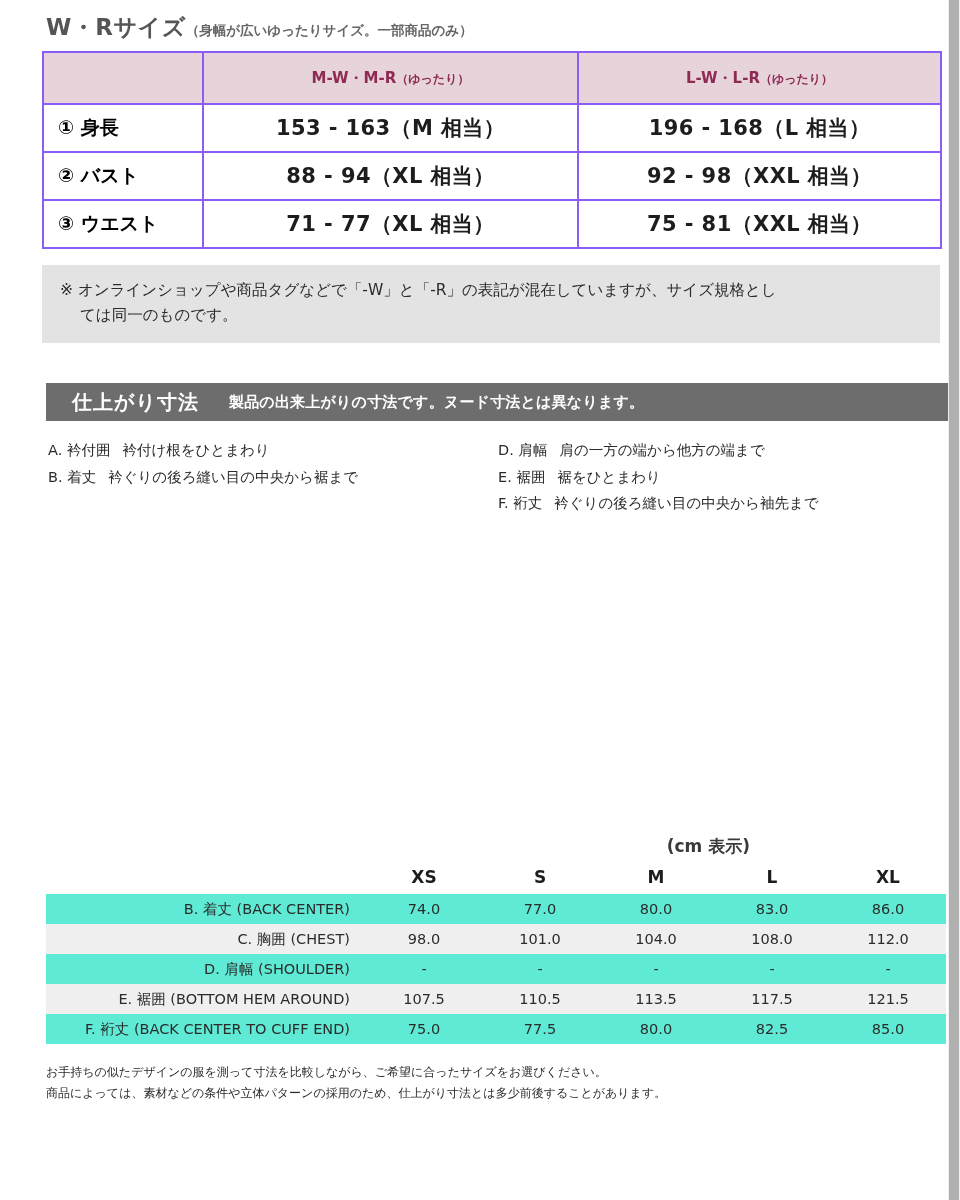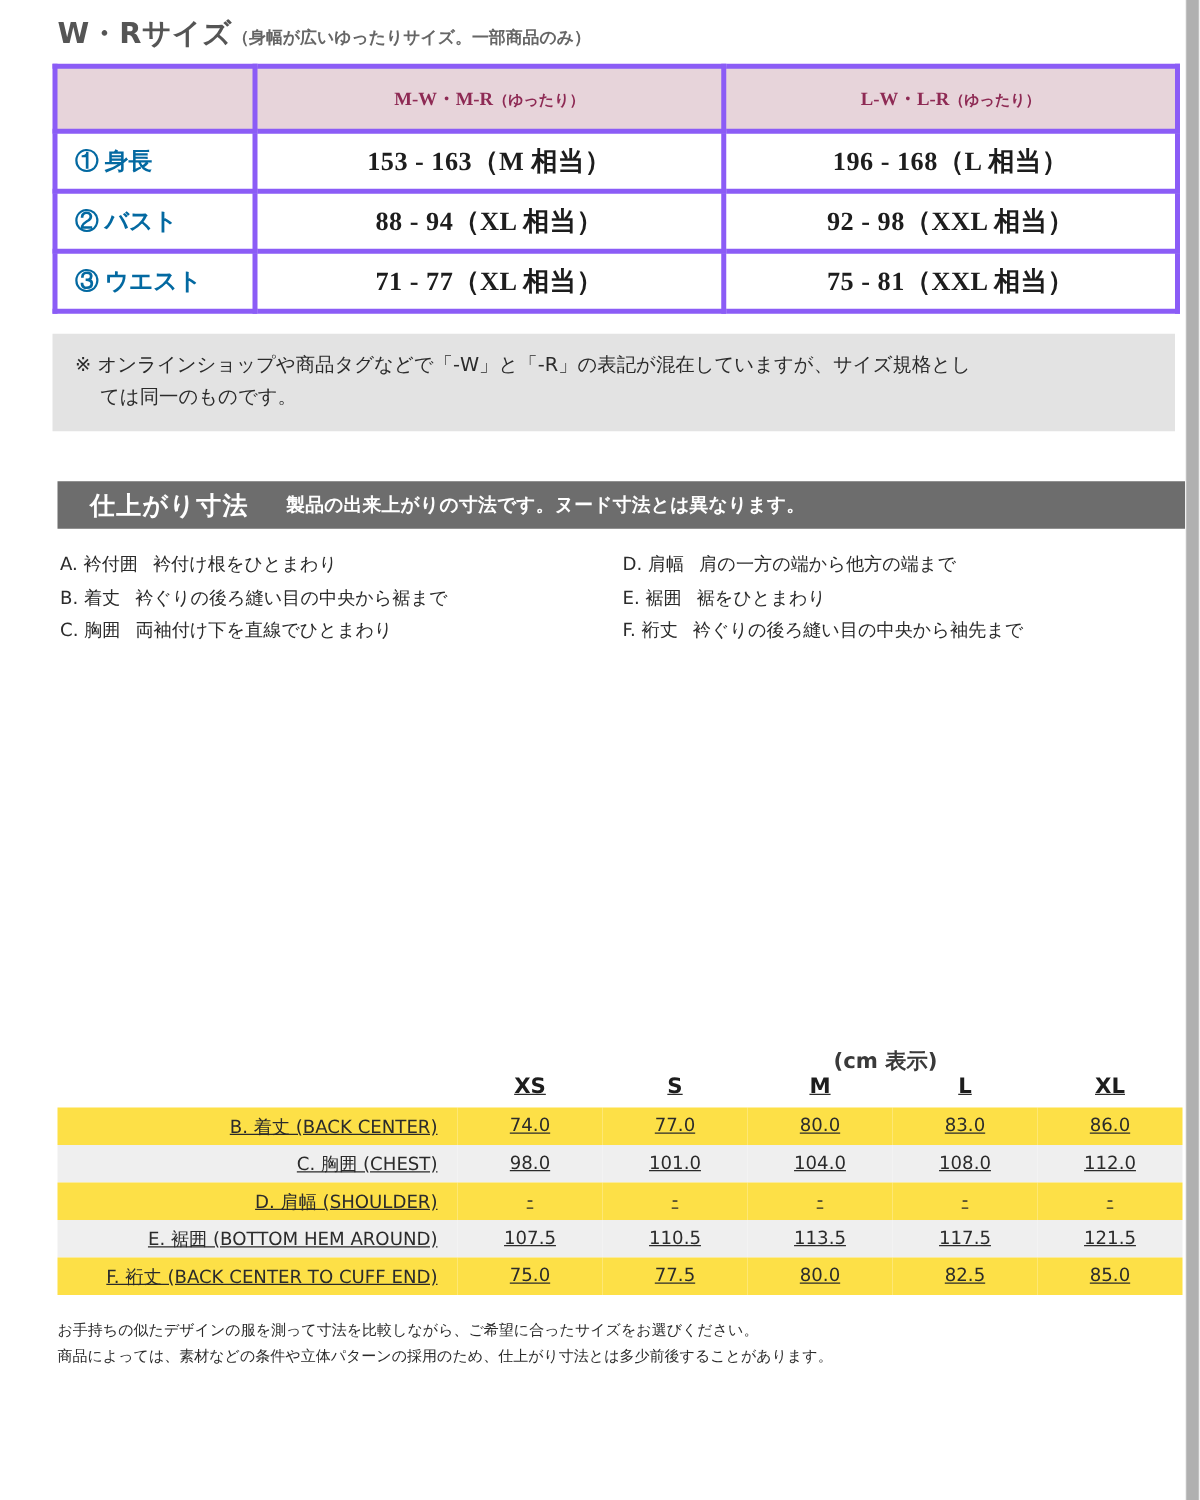--- a/index.html
+++ b/index.html
@@ -53,41 +53,40 @@
     letter-spacing: 0;
   }
 
   table.wr {
     margin: 12px 0 0 26px;
     width: 898px;
     border-collapse: collapse;
     table-layout: fixed;
   }
   table.wr th, table.wr td {
-    border: 4px solid #8b5cf6;
+    border: 2px solid #8b5cf6;
     height: 48px;
     text-align: center;
     vertical-align: middle;
-    font-family: Liberation Serif, serif;
   }
   table.wr thead th {
     background: #e7d4da;
     color: #8e2a54;
     font-size: 15px;
     font-weight: bold;
     height: 52px;
   }
   table.wr thead th .small { font-size: 12px; }
   table.wr thead th.blank { background: #e7d4da; }
   table.wr td.rowhead {
     text-align: left;
     padding-left: 14px;
     font-size: 19px;
     font-weight: bold;
-    color: #0369a1;
+    color: #000000;
     background: #ffffff;
   }
   table.wr td.val {
     font-size: 21px;
     font-weight: bold;
     color: #1d1d1d;
     background: #ffffff;
     letter-spacing: .4px;
   }
   col.c1 { width: 160px; }
@@ -157,25 +156,24 @@
   .cm-label {
     position: absolute;
     right: 22px; bottom: -6px;
     font-size: 17px;
     font-weight: bold;
     color: #3a3a3a;
   }
 
   
   table.meas {
-    margin: 4px 0 0 30px;
+    margin: 14px 0 0 30px;
     width: 900px;
     border-collapse: collapse;
     table-layout: fixed;
-    text-decoration: underline;
   }
   table.meas col.lbl { width: 320px; }
   table.meas col.sz  { width: 116px; }
   table.meas thead th {
     font-size: 17px;
     font-weight: bold;
     color: #1d1d1d;
     padding-bottom: 7px;
     text-align: center;
     background: #ffffff;
@@ -189,21 +187,21 @@
     color: #2b2b2b;
     border: none;
   }
   table.meas tbody td.lbl {
     text-align: right;
     padding-right: 16px;
     font-size: 14.5px;
     white-space: nowrap;
   }
   table.meas tbody tr.odd td { background: #efefef; }
-  table.meas tbody tr.even td { background: #fde047; }
+  table.meas tbody tr.even td { background: #5eead4; }
 
   
   .footer {
     margin: 18px 0 0 30px;
     width: 900px;
     font-size: 12px;
     line-height: 1.75;
     color: #2b2b2b;
   }
   .footer div { white-space: nowrap; }
@@ -263,23 +261,20 @@
     <span class="d">製品の出来上がりの寸法です。ヌード寸法とは異なります。</span>
   </div>
 
   <div class="legend">
     <div class="col">
       <div class="row">
         <span class="k">A. 衿付囲</span><span class="t">衿付け根をひとまわり</span>
       </div>
       <div class="row">
         <span class="k">B. 着丈</span><span class="t">衿ぐりの後ろ縫い目の中央から裾まで</span>
-      </div>
-      <div class="row">
-        <span class="k">C. 胸囲</span><span class="t">両袖付け下を直線でひとまわり</span>
       </div>
     </div>
     <div class="col">
       <div class="row">
         <span class="k">D. 肩幅</span><span class="t">肩の一方の端から他方の端まで</span>
       </div>
       <div class="row">
         <span class="k">E. 裾囲</span><span class="t">裾をひとまわり</span>
       </div>
       <div class="row">

